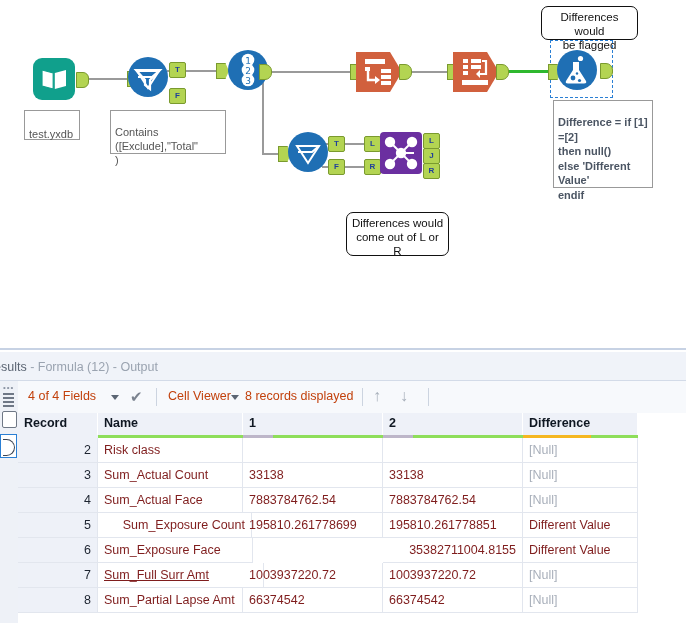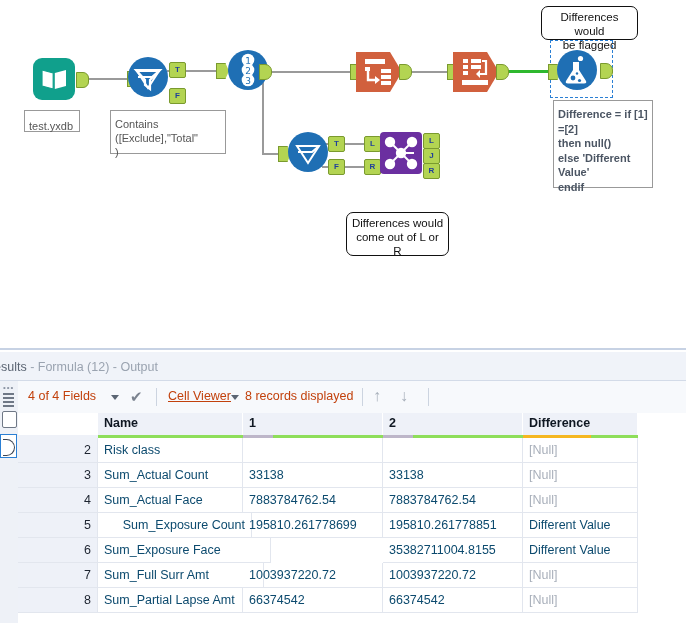--- a/index.html
+++ b/index.html
@@ -44,21 +44,21 @@
     text-align:center;line-height:14px;
   }
 
   
   .tool{position:absolute;}
   .tool-rounded{border-radius:9px;}
   .circle-tool{border-radius:50%;background:#1f6fb4;}
 
   .label-box{
     position:absolute;background:#ffffff;border:1px solid #999;
-    font-size:11px;color:#555;padding:6px 4px;
+    font-size:11px;color:#555;padding:14px 4px;
     line-height:13px;box-sizing:border-box;
   }
   .label-box.cfg{color:#4b5563;}
 
   .comment-box{
     position:absolute;background:#ffffff;border:1.5px solid #111;
     border-radius:7px;font-size:11.5px;color:#111;
     text-align:center;line-height:14px;box-sizing:border-box;
     padding:3px 4px;font-weight:400;
   }
@@ -118,21 +118,21 @@
 
   
   #grid{
     position:absolute;left:18px;top:65px;width:668px;height:210px;
     background:#ffffff;
   }
   .grid-row{position:absolute;left:0;width:668px;height:25px;}
   .cell{
     position:absolute;top:0;height:25px;box-sizing:border-box;
     border-right:1px solid #e2e6ee;border-bottom:1px solid #e2e6ee;
-    font-size:12.5px;color:#0c4a6e;line-height:25px;
+    font-size:12.5px;color:#7f1d1d;line-height:25px;
     padding:0 6px;white-space:nowrap;overflow:hidden;
   }
   .hdr .cell{
     background:#eef1f8;border-bottom:none;color:#0f1722;font-weight:bold;
     border-right:1px solid #ffffff;
   }
   .hdr{height:22px;}
   .hdr .cell{height:22px;line-height:21px;}
   .qbar{position:absolute;left:0;height:3px;width:100%;background:#8ede5a;}
   .qbar .orange{position:absolute;left:0;top:0;height:3px;background:#f5b721;}
@@ -306,31 +306,32 @@
     <div class="rail-sel">
         <div class="rail-arc"></div>
       </div>
   </div>
 
   <div id="res-toolbar">
     <div class="tb-item" style="left:10px;">4 of 4 Fields</div>
     <div class="tb-caret" style="left:93px;"></div>
     <div class="tb-check" style="left:112px;">✔</div>
     <div class="tb-sep" style="left:138px;"></div>
-    <div class="tb-item" style="left:150px;text-decoration:underline;">Cell Viewer</div>
+    <div class="tb-item" style="left:150px;">Cell Viewer</div>
     <div class="tb-caret" style="left:213px;"></div>
     <div class="tb-item" style="left:227px;">8 records displayed</div>
     <div class="tb-sep" style="left:344px;"></div>
     <div class="tb-arrow" style="left:355px;">↑</div>
     <div class="tb-arrow" style="left:382px;">↓</div>
     <div class="tb-sep" style="left:410px;"></div>
   </div>
 
   <div id="grid">
     <div class="grid-row hdr" style="top:0;">
+      <div class="cell recnum" style="left:0;width:80px;text-align:left;">Record</div>
       <div class="cell" style="left:80px;width:145px;">Name</div>
       <div class="cell" style="left:225px;width:140px;">1</div>
       <div class="cell" style="left:365px;width:140px;">2</div>
       <div class="cell" style="left:505px;width:115px;">Difference</div>
     </div>
 
     <div style="position:absolute;top:22px;left:0;width:668px;height:3px;">
       <div style="position:absolute;left:0;width:80px;height:3px;background:#eef1f8;"></div>
       <div class="qbar" style="left:80px;width:145px;"></div>
       <div class="qbar" style="left:225px;width:140px;">
@@ -369,27 +370,27 @@
         </div>
         <div class="grid-row" style="top: 100px;">
           <div class="cell recnum" style="left: 0px; width: 80px; text-align: right;">5</div>
           <div class="cell " style="left: 69px; width: 165px; text-align: right;">Sum_Exposure Count</div>
           <div class="cell " style="left: 225px; width: 140px; text-align: left;">195810.261778699</div>
           <div class="cell " style="left: 365px; width: 140px; text-align: left;">195810.261778851</div>
           <div class="cell " style="left: 505px; width: 115px; text-align: left;">Different Value</div>
         </div>
         <div class="grid-row" style="top: 125px;">
           <div class="cell recnum" style="left: 0px; width: 80px; text-align: right;">6</div>
-          <div class="cell " style="left: 80px; width: 173px; text-align: left;">Sum_Exposure Face</div>
-          <div class="cell " style="left: 365px; width: 140px; text-align: left;">35382711004.8155</div>
+          <div class="cell " style="left: 80px; width: 155px; text-align: left;">Sum_Exposure Face</div>
+          <div class="cell " style="left: 365px; width: 140px; text-align: right;">35382711004.8155</div>
           <div class="cell " style="left: 505px; width: 115px; text-align: left;">Different Value</div>
         </div>
         <div class="grid-row" style="top: 150px;">
           <div class="cell recnum" style="left: 0px; width: 80px; text-align: right;">7</div>
-          <div class="cell " style="left: 80px; width: 166px; text-align: left;">Sum_Full Surr Amt</div>
+          <div class="cell " style="left: 80px; width: 166px; text-align: left; text-decoration: underline;">Sum_Full Surr Amt</div>
           <div class="cell " style="left: 225px; width: 140px; text-align: left;">1003937220.72</div>
           <div class="cell " style="left: 365px; width: 140px; text-align: left;">1003937220.72</div>
           <div class="cell  null" style="left: 505px; width: 115px; text-align: left;">[Null]</div>
         </div>
         <div class="grid-row" style="top: 175px;">
           <div class="cell recnum" style="left: 0px; width: 80px; text-align: right;">8</div>
           <div class="cell " style="left: 80px; width: 145px; text-align: left;">Sum_Partial Lapse Amt</div>
           <div class="cell " style="left: 225px; width: 140px; text-align: left;">66374542</div>
           <div class="cell " style="left: 365px; width: 140px; text-align: left;">66374542</div>
           <div class="cell  null" style="left: 505px; width: 115px; text-align: left;">[Null]</div>

